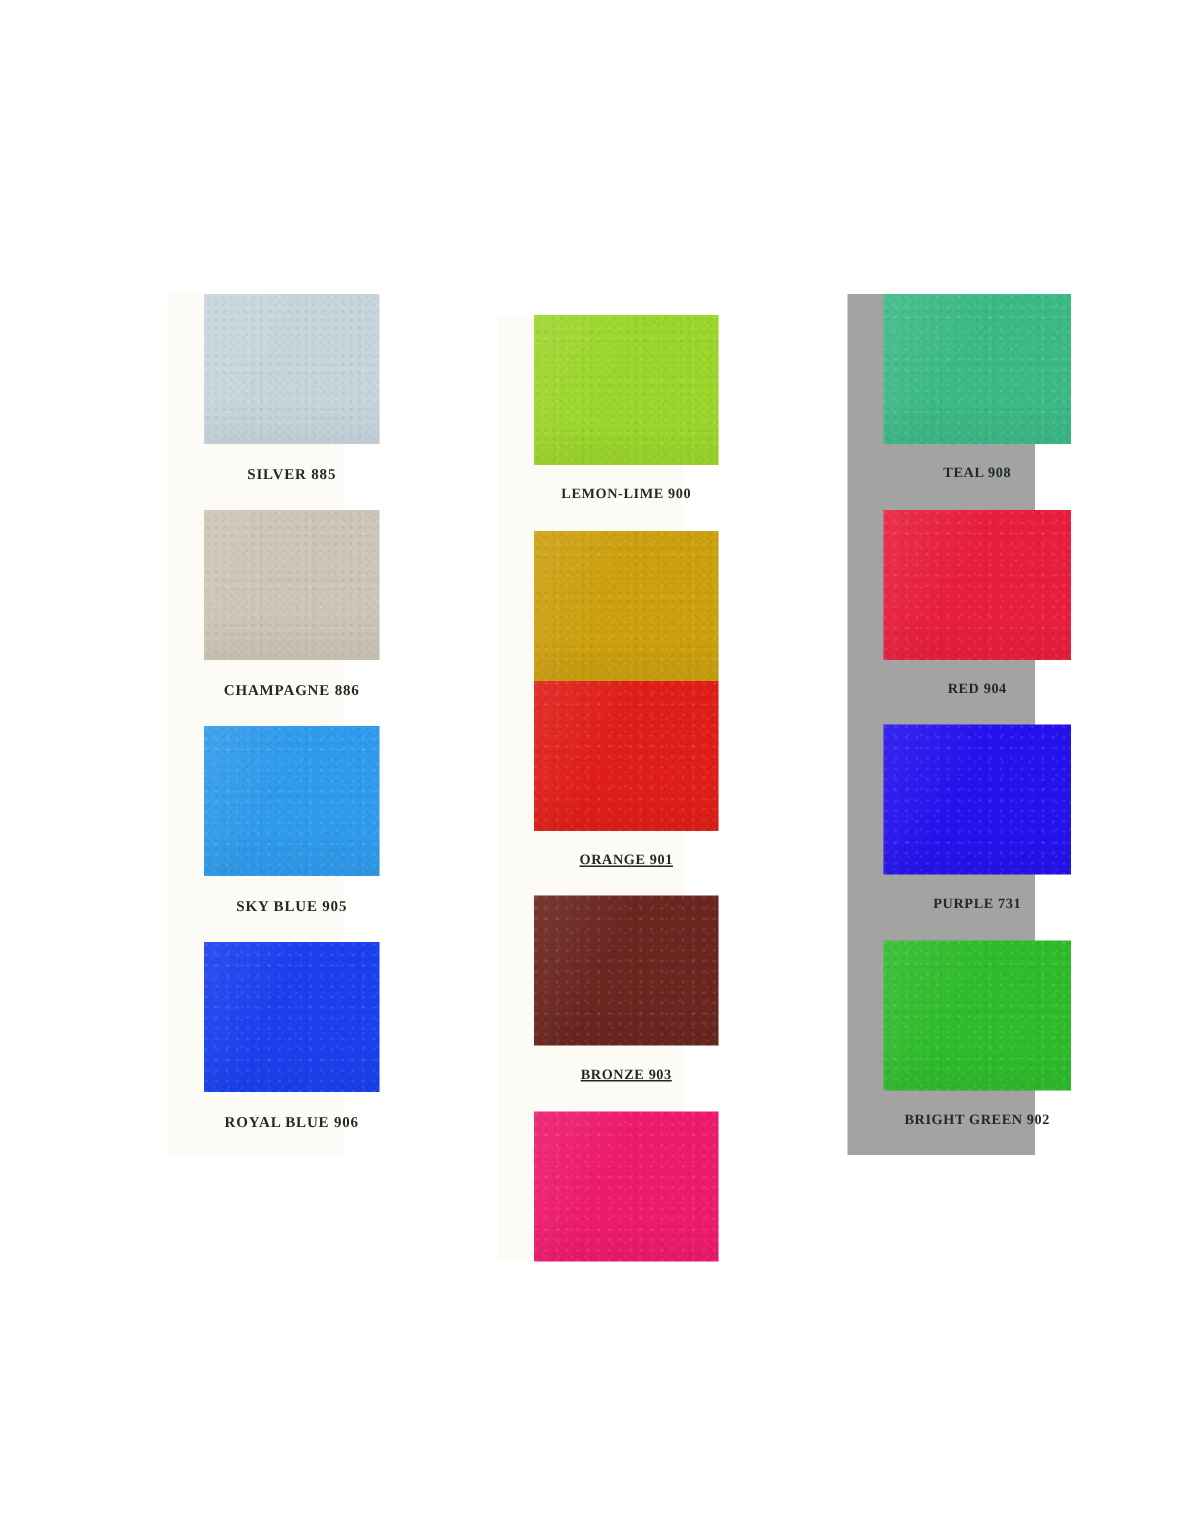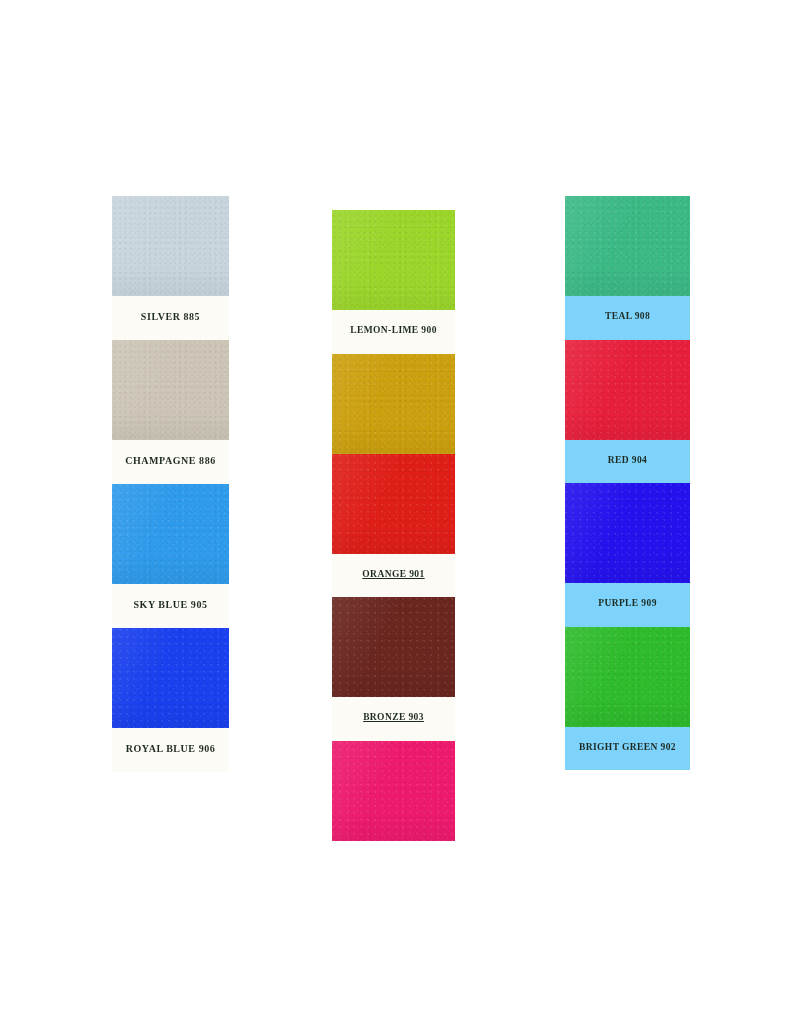--- a/index.html
+++ b/index.html
@@ -35,20 +35,21 @@
 
   .col-1 { left: 112px; top: 196px; width: 117px; }
   .col-2 { left: 332px; top: 210px; width: 123px; }
   .col-3 { left: 565px; top: 196px; width: 125px; }
 
   
   .cell {
     position: relative;
     width: 100%;
     box-sizing: border-box;
+    margin-left: 24px;
   }
 
   .chip {
     position: relative;
     width: 100%;
     height: 100px;
     box-sizing: border-box;
     
     background-image:
       radial-gradient(circle at 18% 22%, rgba(255,255,255,0.10) 0 1px, transparent 1px),
@@ -125,32 +126,32 @@
     </div>
     <div class="cell">
       <div class="chip" style="background-color: rgb(107, 38, 32);"></div>
       <span class="caption" style="color: rgb(29, 43, 34); text-decoration: underline;">BRONZE 903</span>
     </div>
     <div class="cell">
       <div class="chip" style="background-color: rgb(238, 26, 110);"></div>
     </div>
   </div>
 
-  <div class="column col-3" style="background: #7dd3fc;">
+  <div class="column col-3" style="background: #a3a3a3;">
     <div class="cell">
       <div class="chip" style="background-color: rgb(60, 186, 134);"></div>
       <span class="caption" style="color: rgb(29, 43, 34);">TEAL 908</span>
     </div>
     <div class="cell">
       <div class="chip" style="background-color: rgb(232, 31, 60);"></div>
       <span class="caption" style="color: rgb(29, 43, 34);">RED 904</span>
     </div>
     <div class="cell">
       <div class="chip" style="background-color: rgb(36, 18, 238);"></div>
-      <span class="caption" style="color: rgb(29, 43, 34);">PURPLE 909</span>
+      <span class="caption" style="color: rgb(29, 43, 34);">PURPLE 731</span>
     </div>
     <div class="cell">
       <div class="chip" style="background-color: rgb(47, 188, 44);"></div>
       <span class="caption" style="color: rgb(29, 43, 34);">BRIGHT GREEN 902</span>
     </div>
   </div>
 
 </div>
 
 </body></html>

